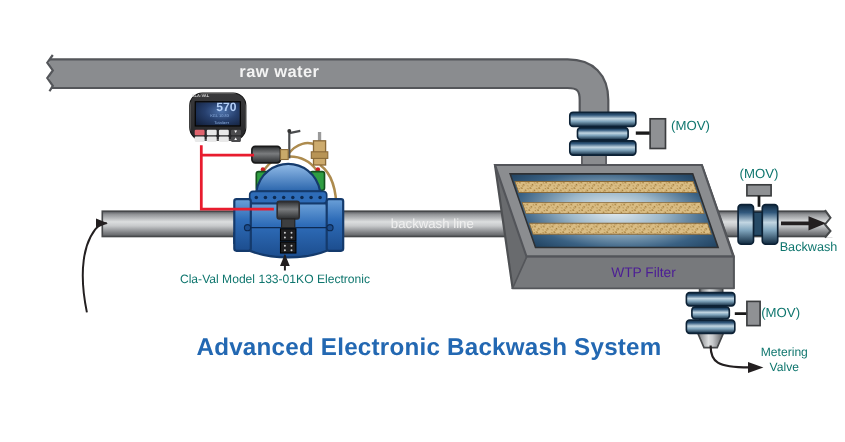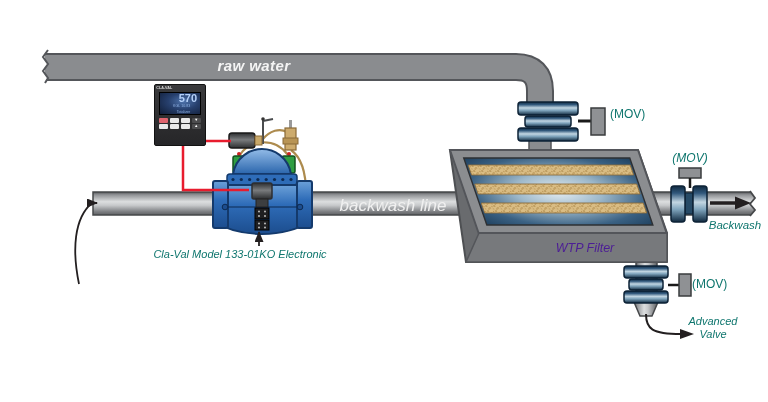--- a/index.html
+++ b/index.html
@@ -2,39 +2,39 @@
 <html><head>
 <meta charset="utf-8">
 <style>
   html,body{margin:0;padding:0;background:#ffffff;}
   .canvas{
     position:relative;width:768px;height:402px;background:#ffffff;overflow:hidden;
     font-family:"Liberation Sans", sans-serif;
   }
   .canvas svg{position:absolute;left:0;top:0;}
   .lbl{position:absolute;color:#0f766e;white-space:nowrap;}
-  .center{transform:translateX(-50%);text-align:center;font-style:italic;}
+  .center{transform:translateX(-50%);text-align:center;}
   .pipe-label{color:#f4f4f4;font-weight:bold;}
   .raw-water-label{left:254px;top:57px;font-size:15px;letter-spacing:0.4px;}
-  .backwash-line-label{left:393px;top:196px;font-size:17px;font-weight:normal;color:#f0f0f0;}
+  .backwash-line-label{left:393px;top:196px;font-size:12px;font-weight:normal;color:#f0f0f0;}
   .wtp-filter-label{left:585px;top:241px;font-size:12.5px;color:#4c1d95;font-weight:normal;}
   .mov-top-label{left:610px;top:107px;font-size:12px;}
   .mov-right-label{left:690px;top:151px;font-size:12px;}
   .mov-bottom-label{left:692px;top:277px;font-size:12px;}
   .backwash-out-label{left:735px;top:219px;font-size:11.5px;}
   .finished-label{left:713px;top:315px;font-size:11px;line-height:13px;}
   .flow-source-label{left:82px;top:287px;font-size:11.5px;line-height:13.5px;}
-  .valve-caption{left:240px;top:248px;font-size:11px;line-height:12.5px;text-align:right;}
+  .valve-caption{left:250px;top:248px;font-size:11px;line-height:12.5px;text-align:right;}
   .title{
     left:390px;top:303px;font-size:22px;font-weight:bold;color:#2368b2;letter-spacing:0.2px;
   }
   
   .controller{
-    position:absolute;left:154px;top:84px;width:52px;height:62px;
-    background:linear-gradient(#3a3a3c,#262628);border:1px solid #121212;border-radius:2px;
+    position:absolute;left:172px;top:84px;width:52px;height:44px;
+    background:linear-gradient(#3a3a3c,#262628);border:1px solid #121212;border-radius:12px;
     box-sizing:border-box;
   }
   .ctrl-head{display:flex;justify-content:space-between;height:7px;overflow:hidden;}
   .ctrl-brand,.ctrl-model{
     display:inline-block;font-size:6px;font-weight:bold;color:#d8d8d8;
     transform:scale(0.62);transform-origin:left top;padding:1px 2px 0;
   }
   .ctrl-screen{
     margin:0 4px;height:23px;border:1px solid #000;box-sizing:border-box;
     background:radial-gradient(ellipse at 58% 40%, #4f74ad 0%, #27406e 45%, #101c35 100%);
@@ -269,20 +269,21 @@
 </div>
 
 <div class="lbl center pipe-label raw-water-label">raw water</div>
 <div class="lbl center backwash-line-label">backwash line</div>
 <div class="lbl center wtp-filter-label">WTP Filter</div>
 <div class="lbl mov-top-label">(MOV)</div>
 <div class="lbl center mov-right-label">(MOV)</div>
 <div class="lbl mov-bottom-label">(MOV)</div>
 <div class="lbl center backwash-out-label">Backwash</div>
 <div class="lbl center finished-label">
-  <div>Advanced</div>
+  <div>Metering</div>
   <div>Valve</div>
 </div>
 <div class="lbl center valve-caption">
   <div>Cla-Val Model 133-01KO Electronic</div>
 </div>
+<div class="lbl center title">Advanced Electronic Backwash System</div>
 
 </div>
 
 </body></html>

